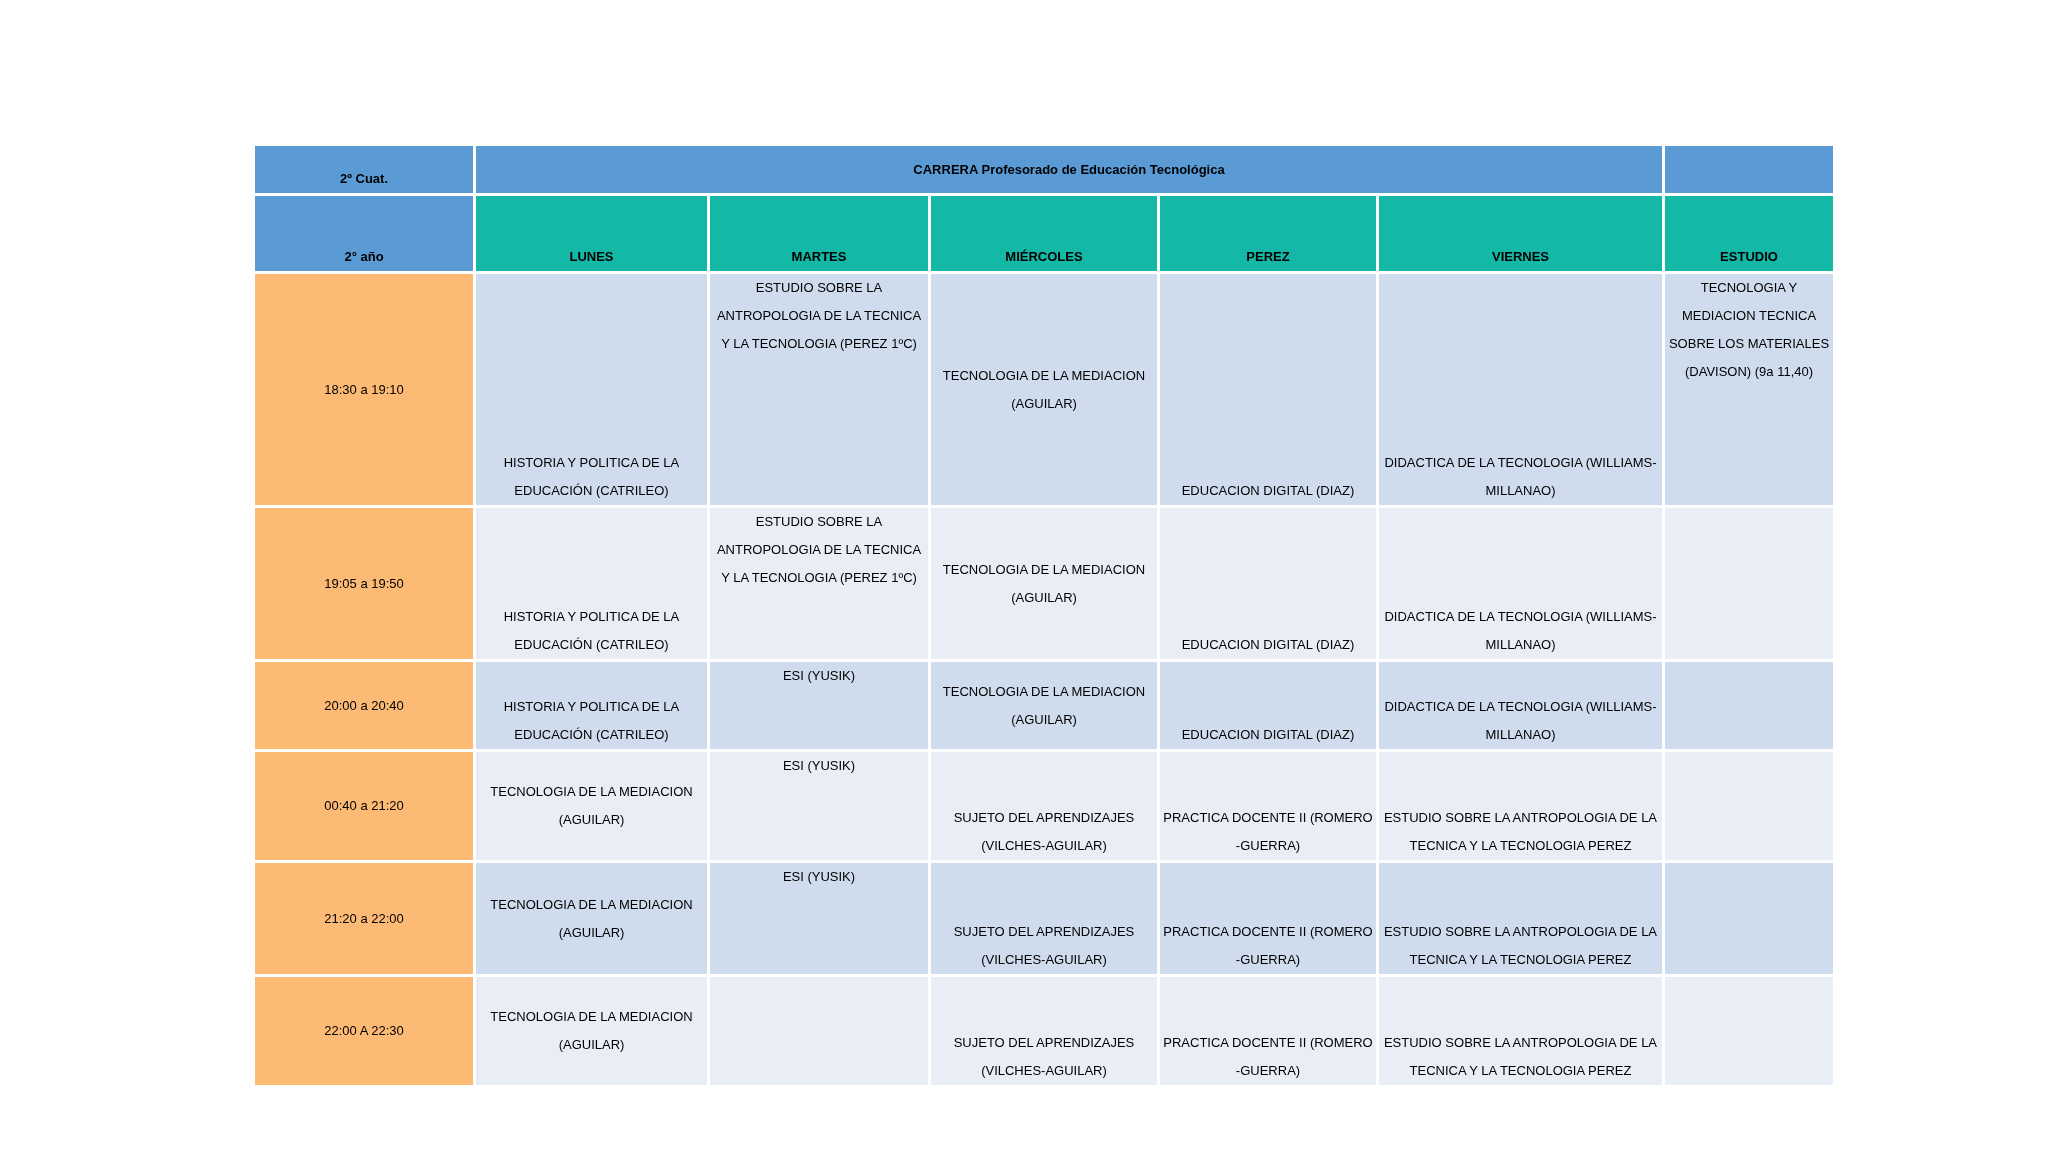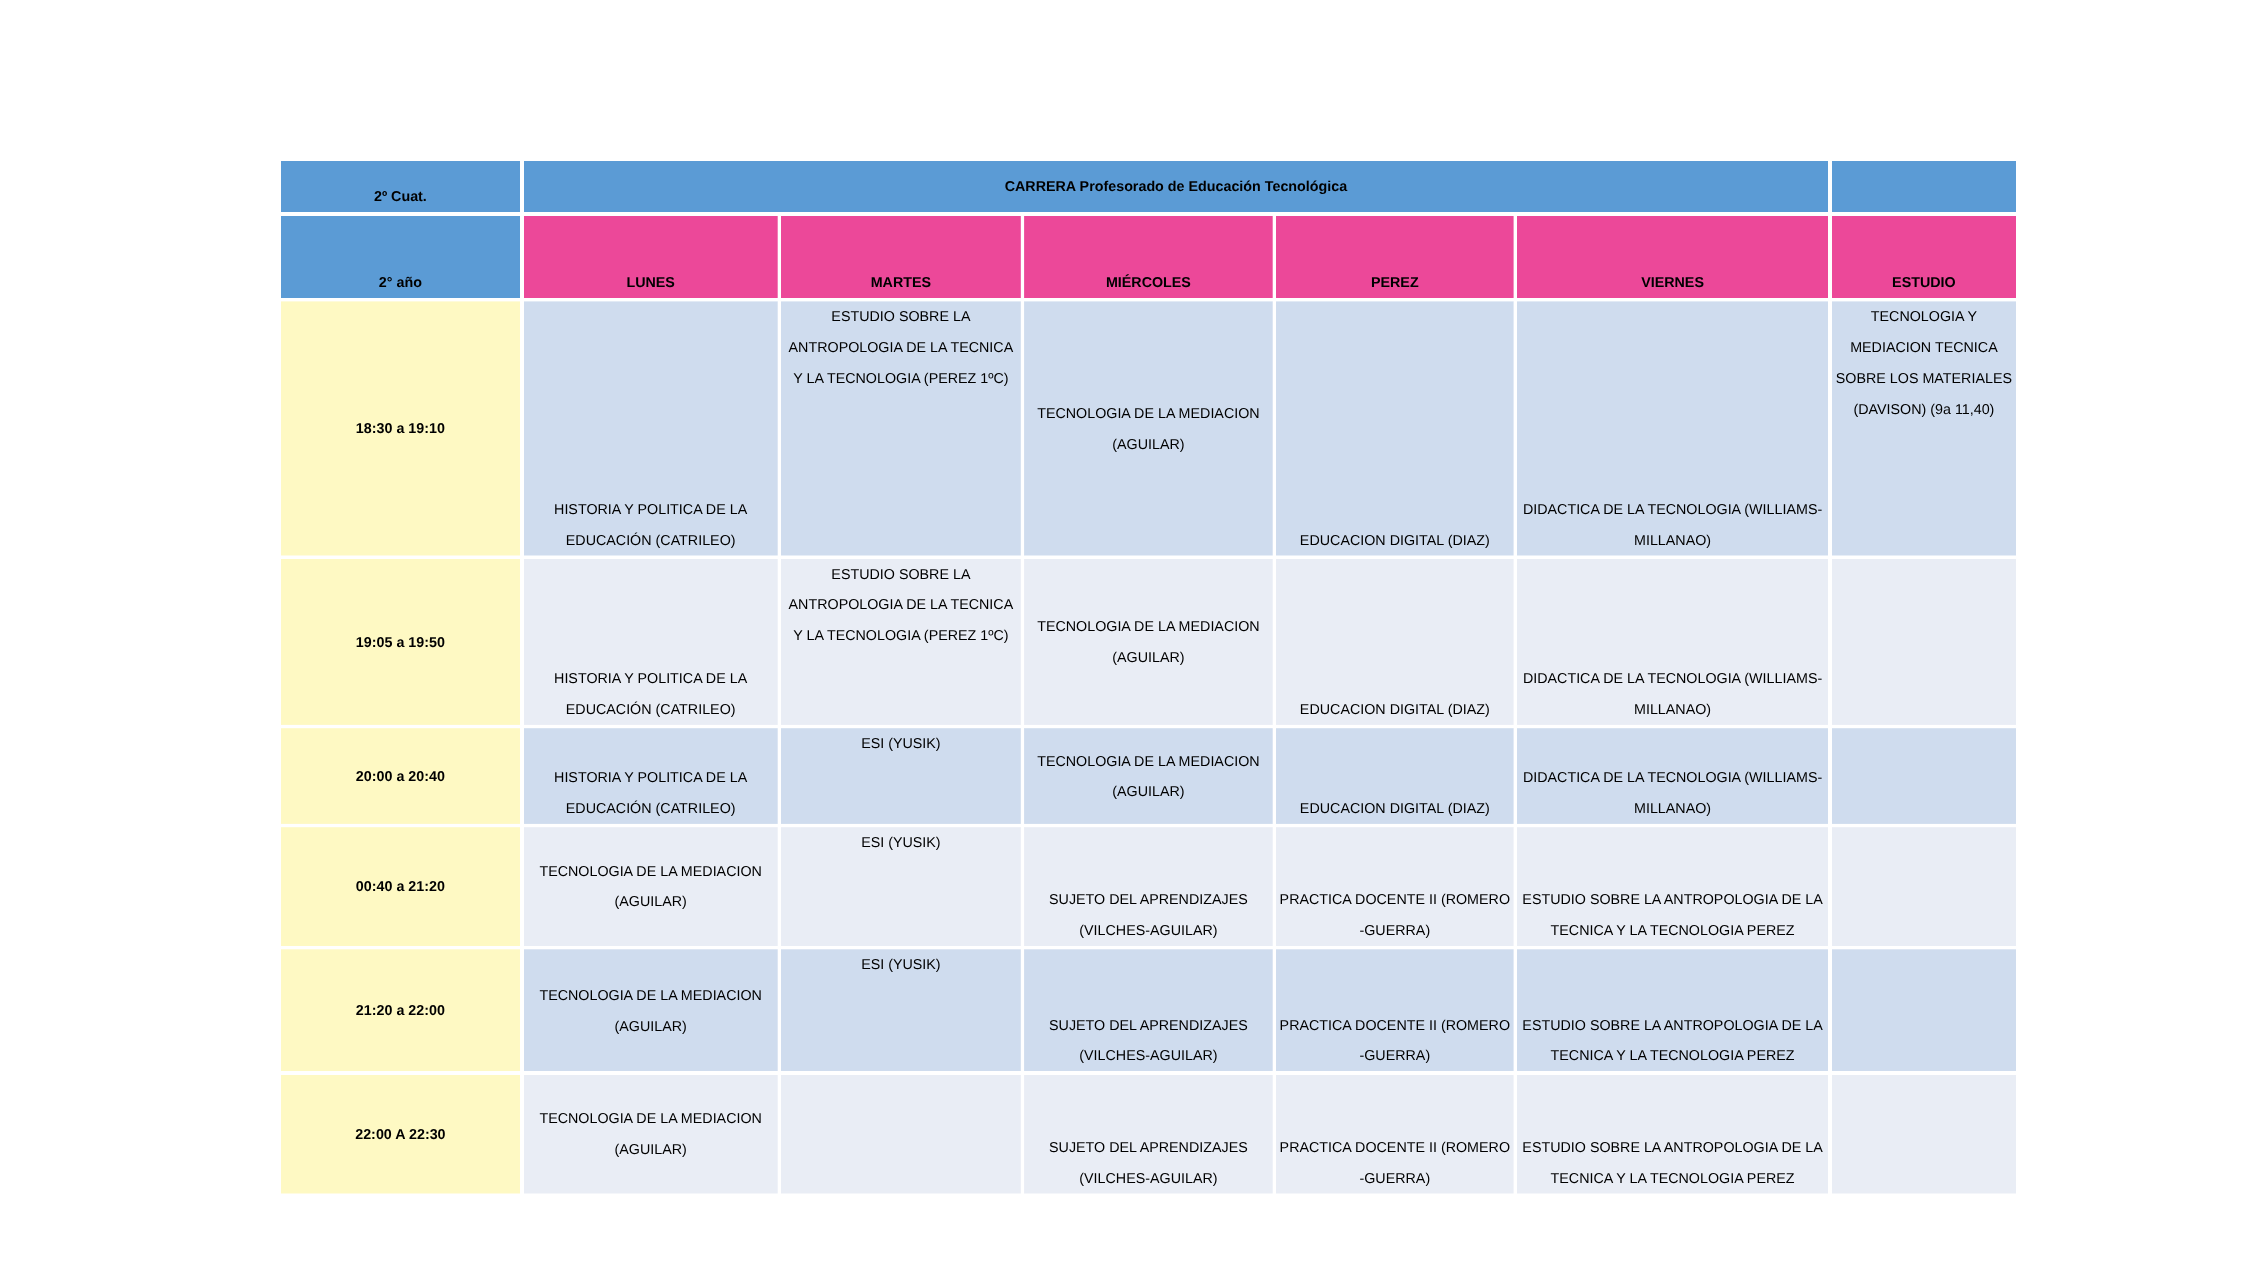--- a/index.html
+++ b/index.html
@@ -6,22 +6,22 @@
   body { width:2048px; height:1152px; position:relative; overflow:hidden;
          font-family:"Liberation Sans", "DejaVu Sans", sans-serif; color:#000; }
   table.sched { position:absolute; left:252px; top:143px; width:1581px;
                 border-collapse:collapse; table-layout:fixed; }
   table.sched td { border:3px solid #ffffff; padding:0 3px; box-sizing:border-box;
                    text-align:center; font-size:13px; line-height:28px; overflow:hidden; }
   td.blue { background:#5b9bd5; font-weight:bold; }
   td.title { font-size:36px; line-height:44px; font-weight:bold; vertical-align:middle; }
   td.cuat { font-size:24px; vertical-align:bottom; padding-bottom:2px; }
   td.anio { font-size:26px; vertical-align:bottom; padding-bottom:2px; }
-  td.day { background:#ec4899; font-weight:bold; font-size:26px; vertical-align:bottom; padding-bottom:2px; }
-  td.time { background:#fef9c3; font-weight:bold; font-size:27px; vertical-align:middle; }
+  td.day { background:#14b8a6; font-weight:bold; font-size:26px; vertical-align:bottom; padding-bottom:2px; }
+  td.time { background:#fdba74; font-weight:normal; font-size:27px; vertical-align:middle; }
   tr.dark td.cell { background:#cfdcee; }
   tr.light td.cell { background:#e9edf5; }
   td.top { vertical-align:top; }
   td.mid { vertical-align:middle; }
   td.bot { vertical-align:bottom; }
   td.left { text-align:left; font-size:22px; line-height:31px; }
   td.sab { text-align:left; font-size:22px; line-height:31px; vertical-align:top; }
 </style>
 </head>
 <body>

